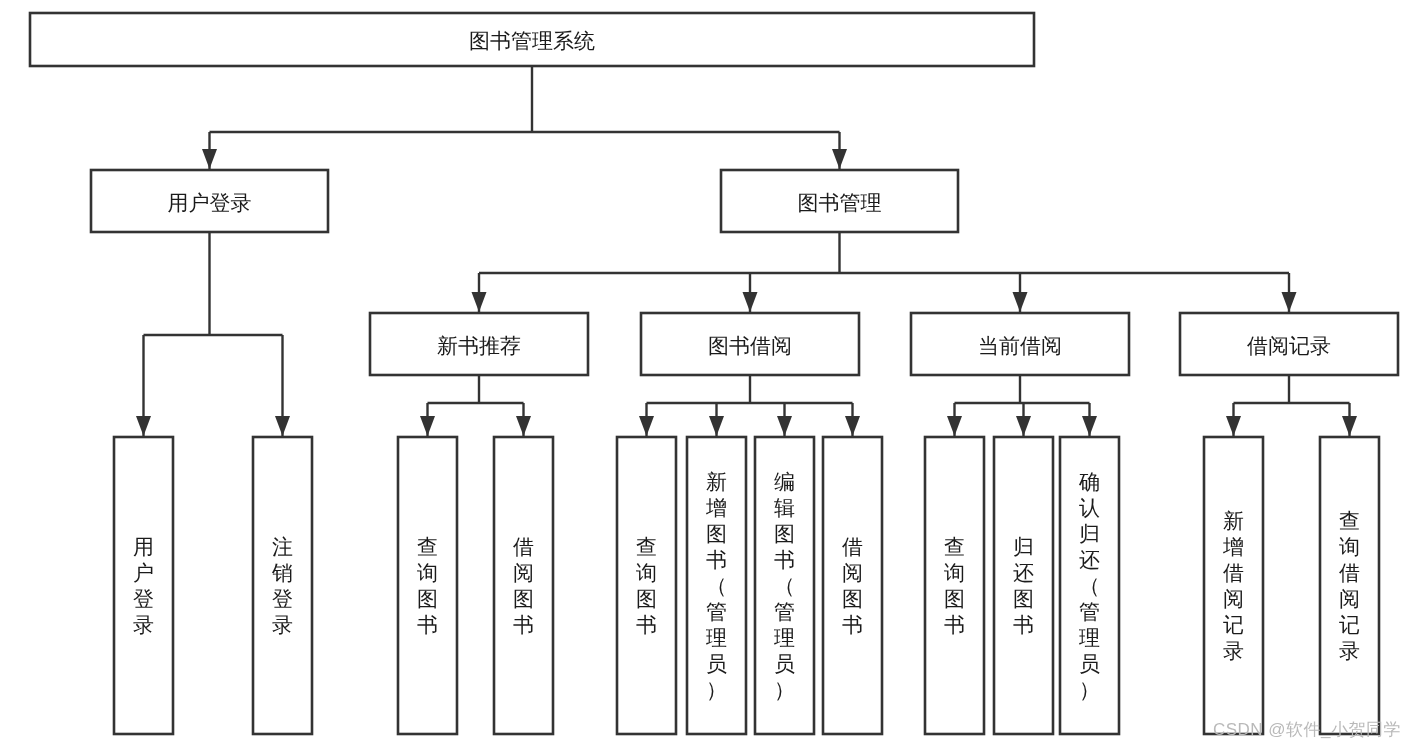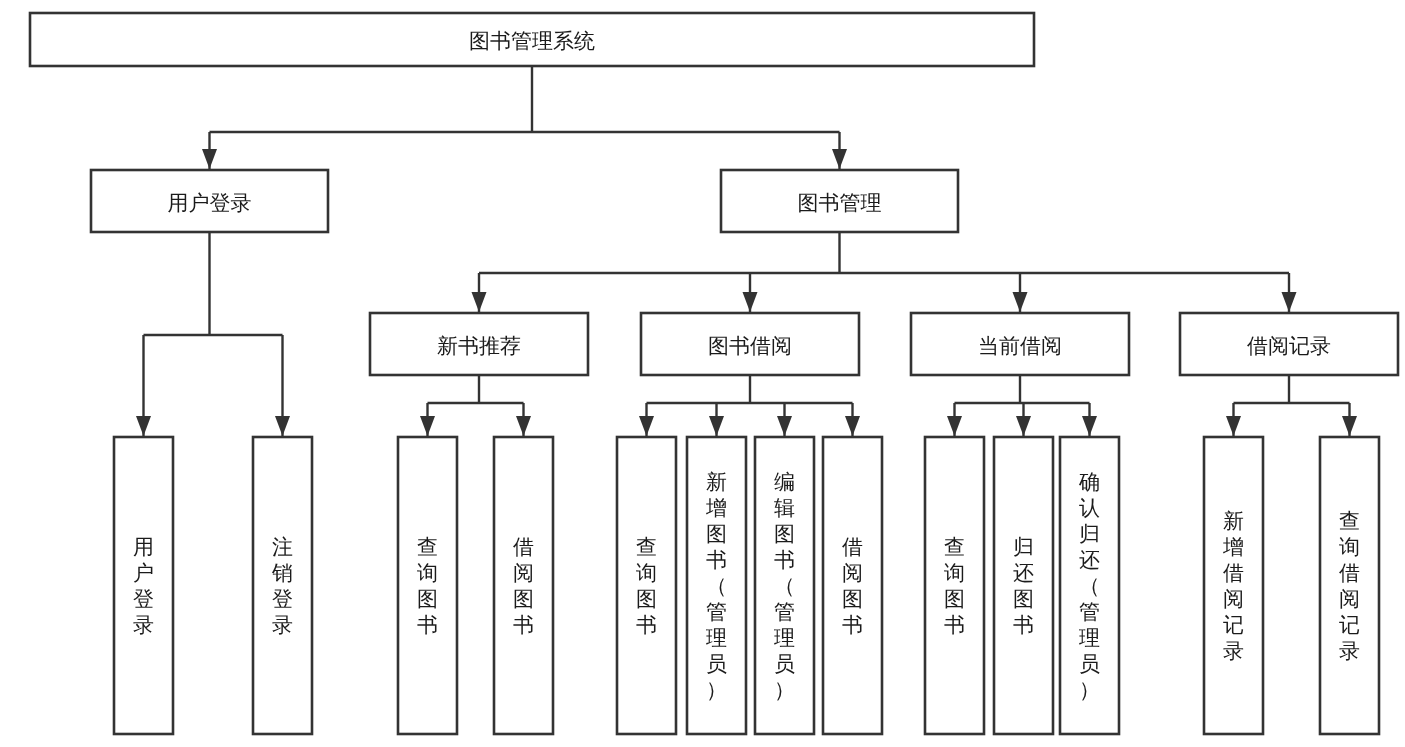--- a/index.html
+++ b/index.html
@@ -202,13 +202,14 @@
         <g>
           <rect x="1194" y="437" width="59" height="297" class="node-box"></rect>
           <text x="1223.5" class="node-label-v"><tspan x="1223.5" y="527.78">新</tspan><tspan x="1223.5" y="553.78">增</tspan><tspan x="1223.5" y="579.78">借</tspan><tspan x="1223.5" y="605.78">阅</tspan><tspan x="1223.5" y="631.78">记</tspan><tspan x="1223.5" y="657.78">录</tspan></text>
         </g>
         <g>
           <rect x="1310" y="437" width="59" height="297" class="node-box"></rect>
           <text x="1339.5" class="node-label-v"><tspan x="1339.5" y="527.78">查</tspan><tspan x="1339.5" y="553.78">询</tspan><tspan x="1339.5" y="579.78">借</tspan><tspan x="1339.5" y="605.78">阅</tspan><tspan x="1339.5" y="631.78">记</tspan><tspan x="1339.5" y="657.78">录</tspan></text>
         </g>
       </g>
   </svg>
+  <div class="watermark-text">CSDN @软件_小贺同学</div>
 </div>
 
 </body></html>

